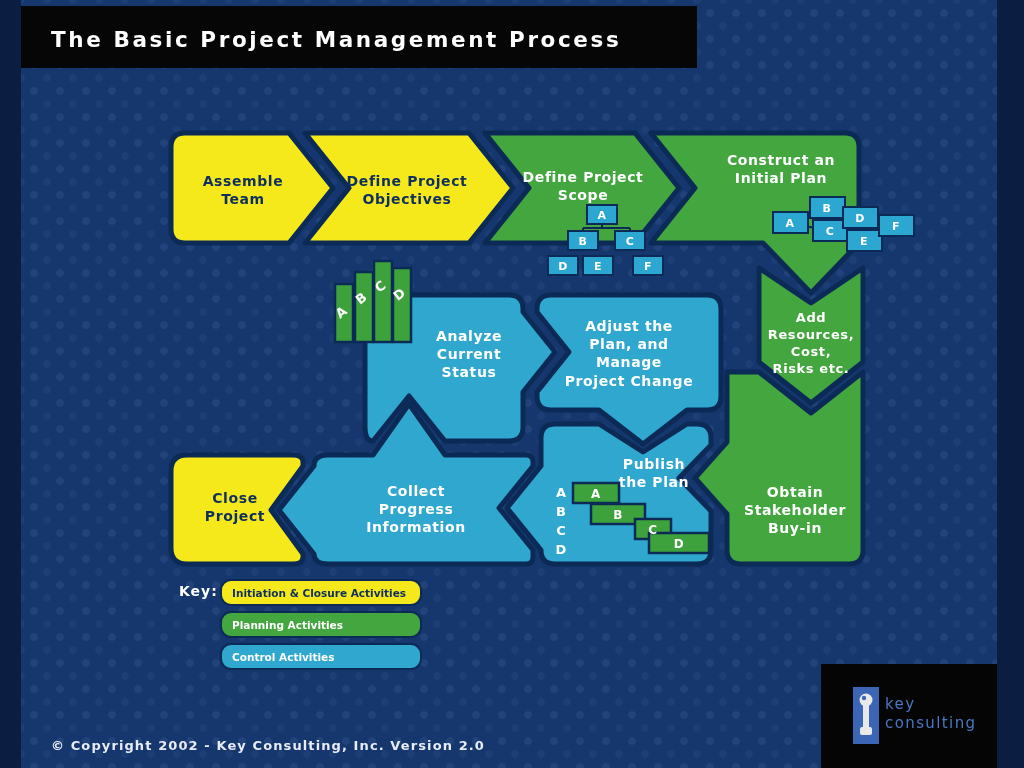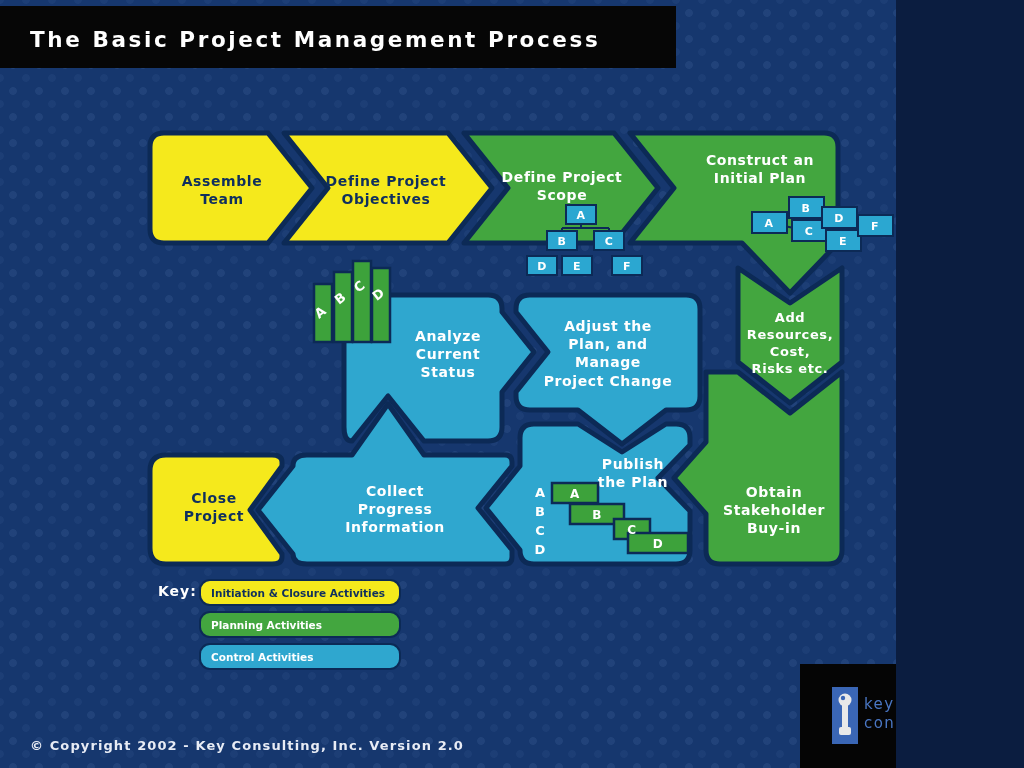--- a/index.html
+++ b/index.html
@@ -1,24 +1,25 @@
 <!DOCTYPE html>
 <html><head>
 <meta charset="utf-8">
 <style>
   html,body{margin:0;padding:0;background:#0b1d40;}
   #stage{
-    position:relative;width:896px;height:768px;overflow:hidden;
+    position:relative;width:976px;height:768px;overflow:hidden;
     background-color:#16376E;
     background-image:
       radial-gradient(rgba(130,170,225,0.10) 3.5px, transparent 4.2px),
       radial-gradient(rgba(130,170,225,0.06) 3.5px, transparent 4.2px);
     background-size:26px 26px,26px 26px;
     background-position:0 0,13px 13px;
     font-family:"DejaVu Sans","Liberation Sans",sans-serif;
+    margin-left:21px;
   }
   svg{position:absolute;left:0;top:0;}
   .shape{stroke:#0C2A56;stroke-width:5;stroke-linejoin:round;}
   .miniBox{stroke:#0C2A56;stroke-width:2;}
   .ganttBar{stroke:#0C2A56;stroke-width:2.5;}
   .connector{stroke:#0C2A56;stroke-width:2;fill:none;}
   text{font-family:"DejaVu Sans","Liberation Sans",sans-serif;font-weight:bold;}
   .lbl{fill:#FFFFFF;font-size:14px;letter-spacing:0.6px;text-anchor:middle;}
   .lbl-dark{fill:#0F2F5E;font-size:14px;letter-spacing:0.6px;text-anchor:middle;}
   .fs13{font-size:13px;}

